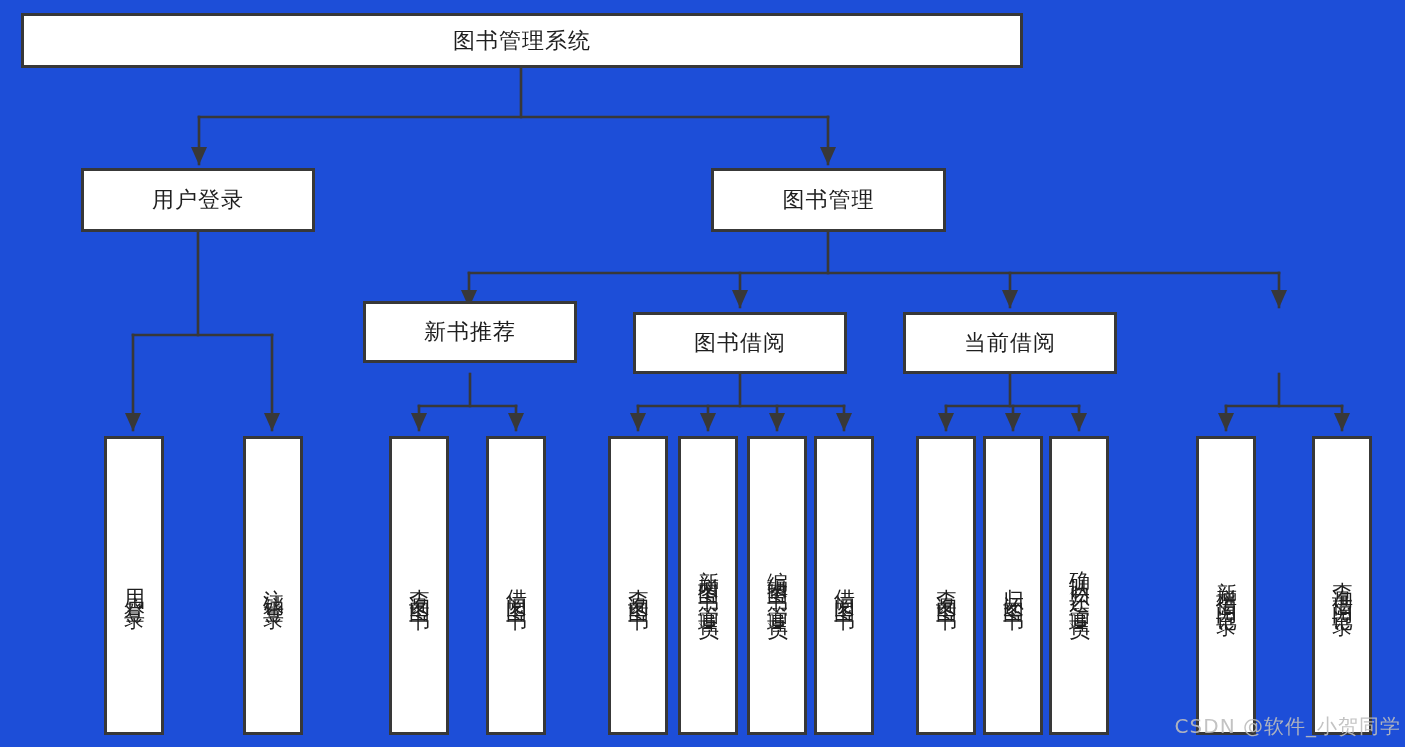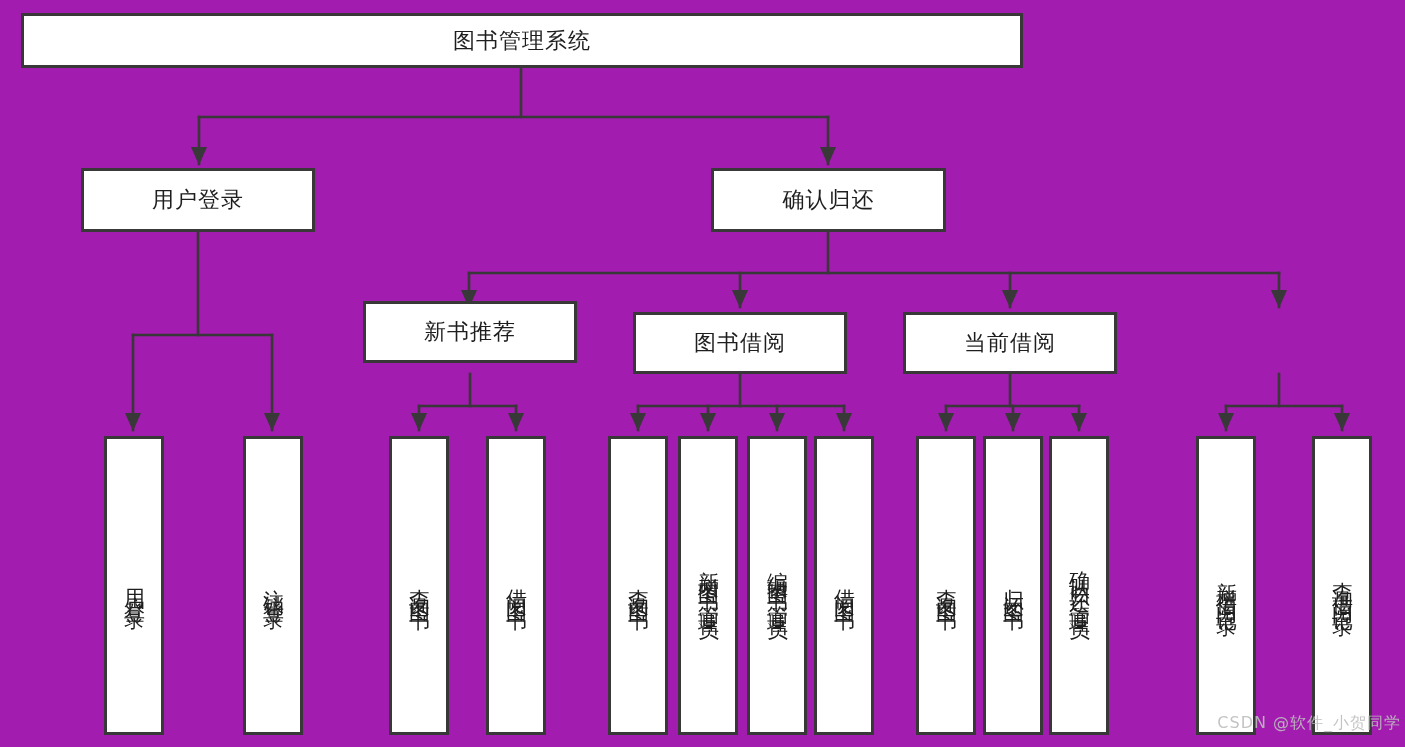--- a/index.html
+++ b/index.html
@@ -1,19 +1,19 @@
 <!DOCTYPE html>
 <html><head>
 <meta charset="utf-8">
 <style>
   html,body{margin:0;padding:0;background:#ffffff;}
   .canvas{
     position:relative;
     width:1405px;height:747px;
-    background:#a21caf;
+    background:#1d4ed8;
     font-family:"DejaVu Sans","Liberation Sans",sans-serif;
     overflow:hidden;
   }
   svg.connectors{position:absolute;left:0;top:0;z-index:1;}
   .node{
     position:absolute;
     box-sizing:border-box;
     background:#ffffff;
     border:3px solid #383838;
     display:grid;place-items:center;
@@ -37,21 +37,21 @@
     writing-mode:vertical-rl;
     text-orientation:mixed;
     font-size:21px;
     letter-spacing:7px;
     color:#1e1e1e;
     line-height:1;
   }
   .watermark{
     position:absolute;
     top:713px;right:4px;
-    font-size:16px;
+    font-size:20px;
     color:#bdbdbd;
     letter-spacing:1px;
     z-index:3;
     opacity:.9;
     white-space:nowrap;
   }
 </style>
 </head>
 <body>
 
@@ -122,21 +122,21 @@
   </svg>
 
   <div class="node" style="left:21px;top:13px;width:1002px;height:55px;">
     <span>图书管理系统</span>
   </div>
 
   <div class="node" style="left:81px;top:168px;width:234px;height:64px;">
     <span>用户登录</span>
   </div>
   <div class="node" style="left:711px;top:168px;width:235px;height:64px;">
-    <span>确认归还</span>
+    <span>图书管理</span>
   </div>
 
   <div class="node" style="left:363px;top:301px;width:214px;height:62px;">
     <span>新书推荐</span>
   </div>
   <div class="node" style="left:903px;top:312px;width:214px;height:62px;">
     <span>当前借阅</span>
   </div>
   <div class="node" style="left:633px;top:312px;width:214px;height:62px;">
     <span>图书借阅</span>

